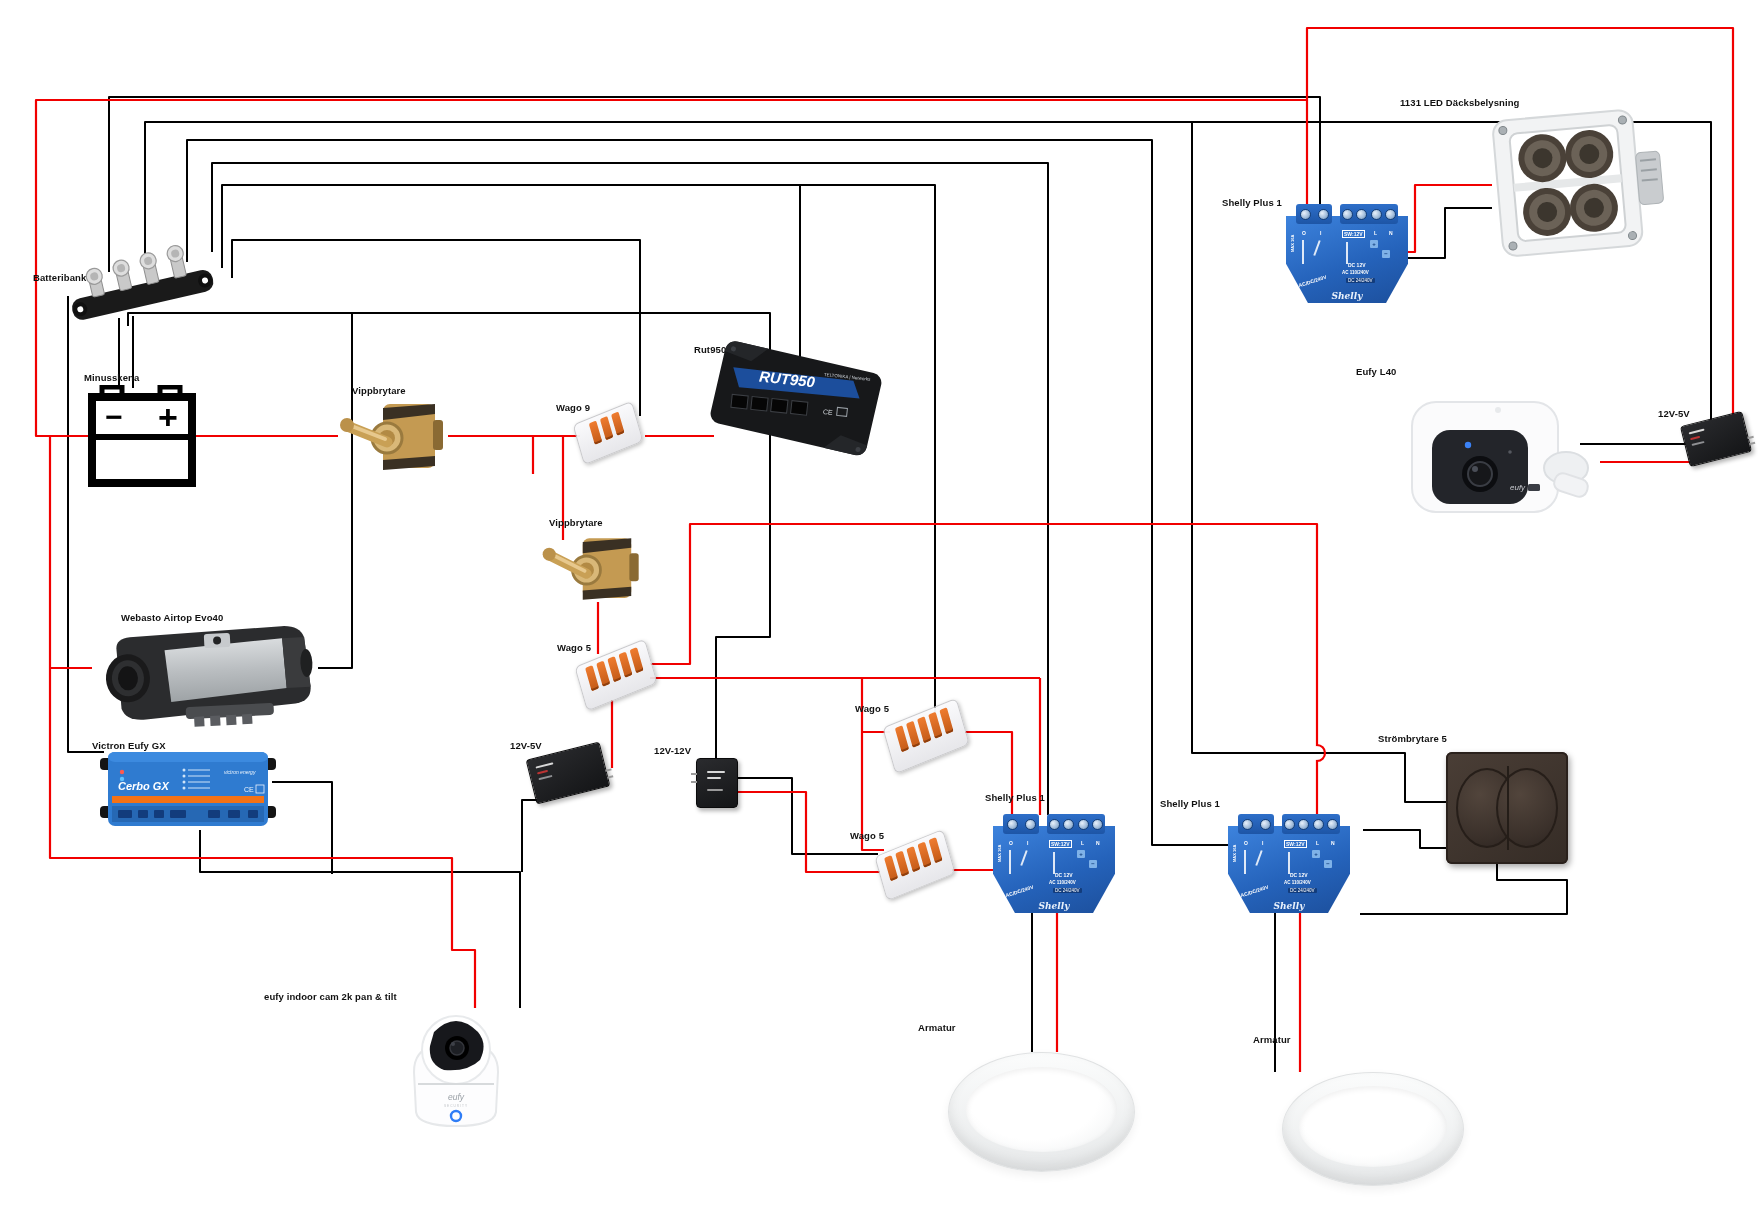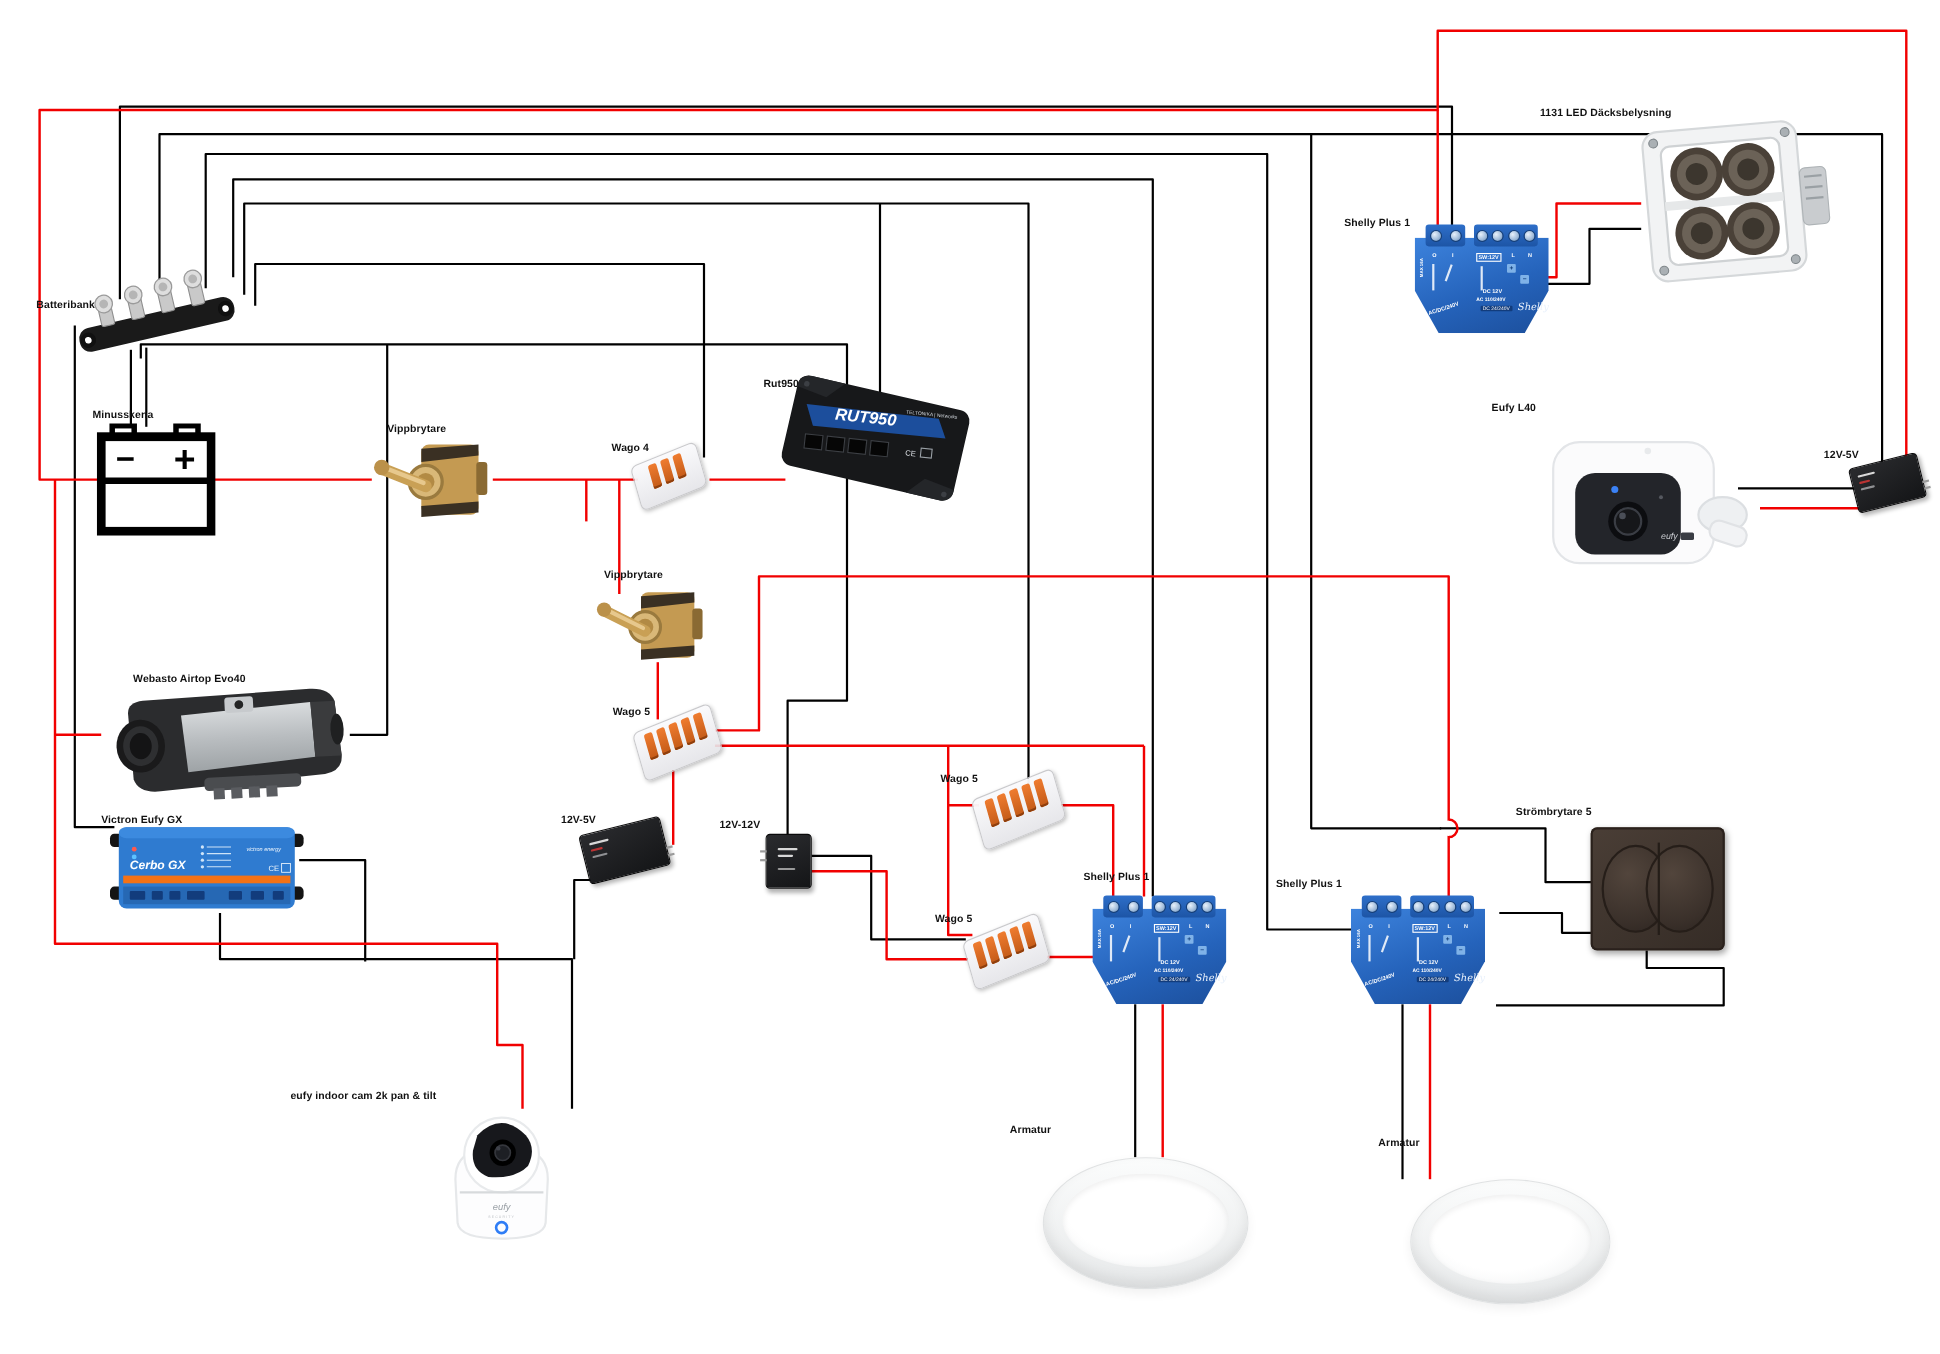--- a/index.html
+++ b/index.html
@@ -21,22 +21,22 @@
   .conv .pin{position:absolute;background:#9a9a9a;width:6px;height:2px;}
   
   .shelly{position:absolute;}
   .shelly .body{position:absolute;left:0;top:16px;width:100%;height:calc(100% - 16px);
         background:linear-gradient(160deg,#3d83dd,#2563bb 55%,#1c4f9c);
         clip-path:polygon(0 0,100% 0,100% 55%,82% 100%,18% 100%,0 55%);}
   .shelly .tblock{position:absolute;top:4px;height:20px;background:linear-gradient(180deg,#2e6fc9,#1d55a6);
         border-radius:3px;display:flex;align-items:center;justify-content:space-around;}
   .shelly .screw{width:9px;height:9px;border-radius:50%;background:radial-gradient(circle at 35% 35%,#e8f1fb,#9db9d8 60%,#5d7da3);border:1px solid #163f77;}
   .shelly .t{position:absolute;color:#fff;font-size:5px;font-weight:bold;}
-  .shelly .script{position:absolute;bottom:18px;width:100%;text-align:right;color:#e9f1fb;
-        font-style:italic;font-size:9px;font-family:"DejaVu Serif",serif;}
+  .shelly .script{position:absolute;bottom:2px;width:100%;text-align:center;color:#e9f1fb;
+        font-style:italic;font-size:9px;font-family:"DejaVu Serif",serif;font-weight:bold;}
   .shelly .badge{position:absolute;background:#123c7c;color:#fff;font-size:4.5px;padding:0 2px;border-radius:1px;}
   .shelly .pm{position:absolute;width:8px;height:8px;background:#7fb2e8;color:#0d3a77;font-size:6px;line-height:8px;
         text-align:center;font-weight:bold;border-radius:1px;}
   .shelly .line{position:absolute;border:0.8px solid rgba(255,255,255,.85);}
   
   .switchplate{background:linear-gradient(145deg,#4a3e36,#352c26);border-radius:6px;box-shadow:inset 0 0 0 2px #2a211c, 2px 3px 6px rgba(0,0,0,.35);}
   .switchplate .rocker{position:absolute;top:50%;transform:translateY(-50%);border-radius:50%;
         background:radial-gradient(circle at 38% 32%,#52453c,#3a302a 70%,#2c2420);border:2px solid #261e19;}
   .switchplate .divider{position:absolute;top:14px;bottom:14px;left:50%;width:2px;background:#241d18;}
   
@@ -95,21 +95,21 @@
       <polyline points="1600,462 1690,462" fill="none" stroke="#f10000" stroke-width="2.2" stroke-linejoin="round"></polyline>
       <polyline points="612,700 612,768" fill="none" stroke="#f10000" stroke-width="2.2" stroke-linejoin="round"></polyline>
       <circle cx="1317" cy="753" r="7" fill="#fff"></circle>
       <line x1="1309" y1="753" x2="1325" y2="753" stroke="#000" stroke-width="2"></line>
       <path d="M 1317 745 A 8 8 0 0 1 1317 761" fill="none" stroke="#f10000" stroke-width="2.2"></path>
     </svg>
 
   <div class="lbl" style="left:33px;top:272px">Batteribank</div>
   <div class="lbl" style="left:84px;top:372px">Minusskena</div>
   <div class="lbl" style="left:352px;top:385px">Vippbrytare</div>
-  <div class="lbl" style="left:556px;top:402px">Wago 4</div>
+  <div class="lbl" style="left:556px;top:402px">Wago 9</div>
   <div class="lbl" style="left:694px;top:344px">Rut950</div>
   <div class="lbl" style="left:1222px;top:197px">Shelly Plus 1</div>
   <div class="lbl" style="left:1400px;top:97px">1131 LED Däcksbelysning</div>
   <div class="lbl" style="left:1356px;top:366px">Eufy L40</div>
   <div class="lbl" style="left:1658px;top:408px">12V-5V</div>
   <div class="lbl" style="left:549px;top:517px">Vippbrytare</div>
   <div class="lbl" style="left:557px;top:642px">Wago 5</div>
   <div class="lbl" style="left:121px;top:612px">Webasto Airtop Evo40</div>
   <div class="lbl" style="left:92px;top:740px">Victron Eufy GX</div>
   <div class="lbl" style="left:510px;top:740px">12V-5V</div>

